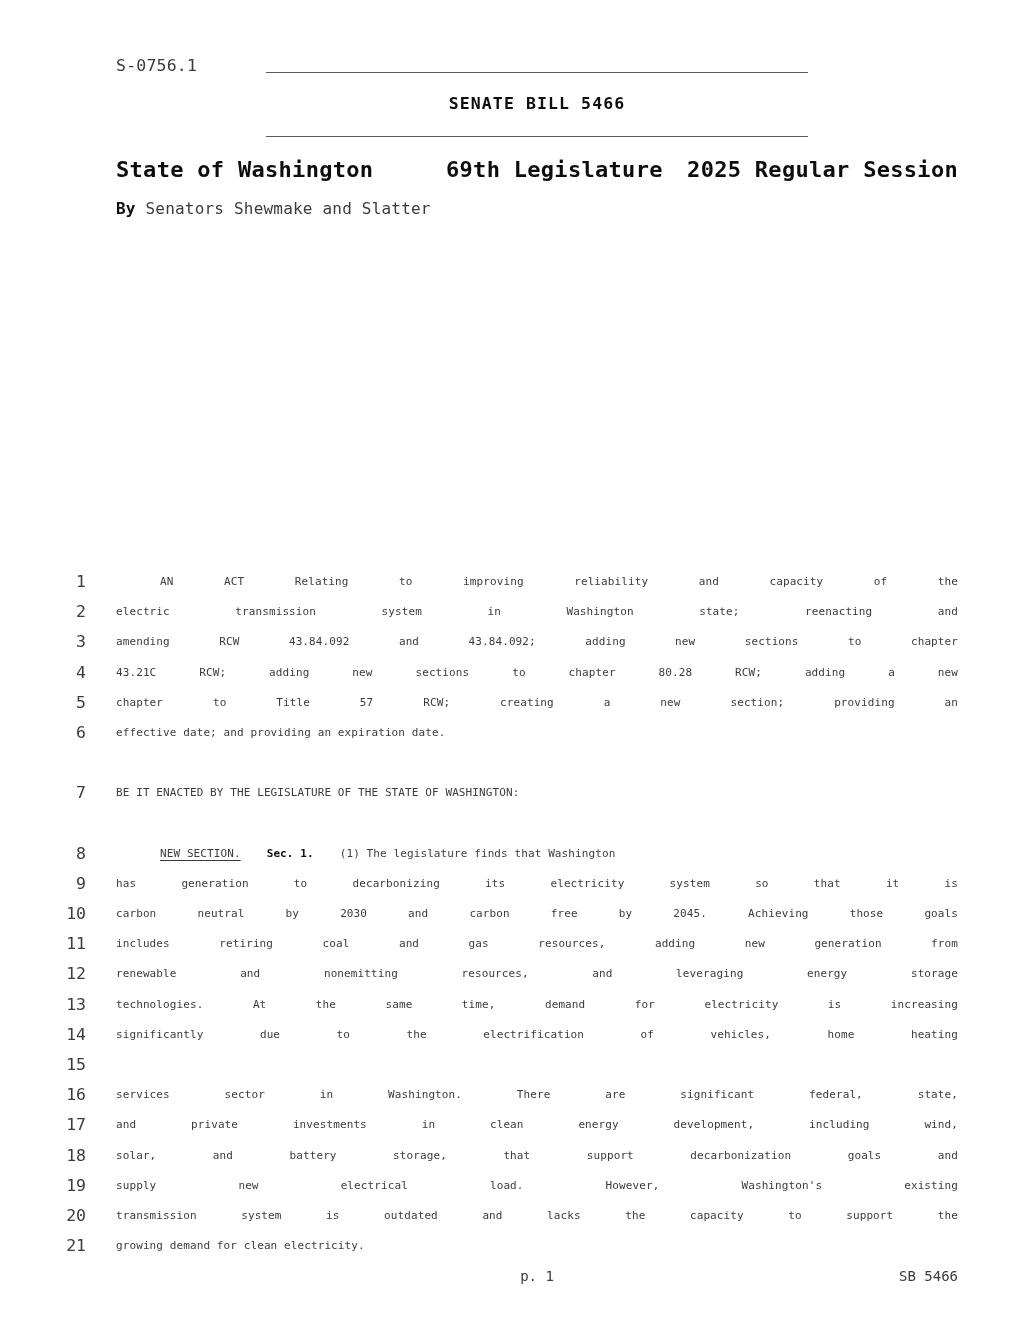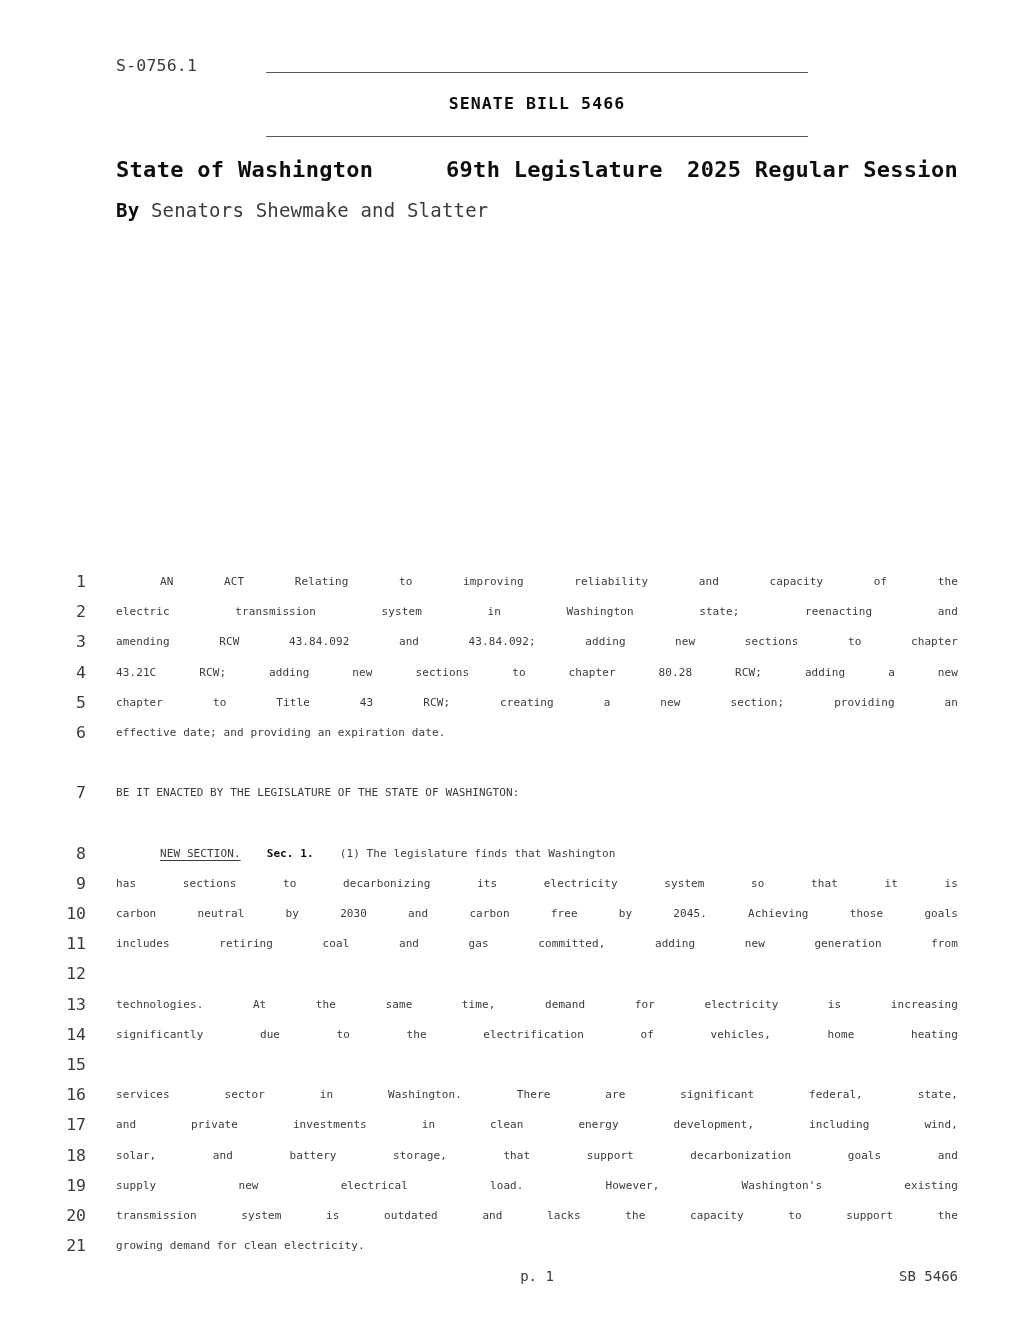--- a/index.html
+++ b/index.html
@@ -77,21 +77,21 @@
     letter-spacing: 0.3px;
   }
   .session-left  { position: absolute; left: 0;   top: 0; white-space: nowrap; }
   .session-mid   { position: absolute; left: 330px; top: 0; white-space: nowrap; }
   .session-right { position: absolute; right: 0;  top: 0; white-space: nowrap; }
 
   .sponsors {
     position: absolute;
     left: 0;
     top: 147px;
-    font-size: 19px;
+    font-size: 16px;
     letter-spacing: 0.2px;
     white-space: nowrap;
   }
   .sponsors b {
     font-weight: bold;
     color: #0d0d0d;
   }
 
   
   .body-lines {
@@ -200,50 +200,51 @@
     <div class="lrow">
       <span class="lnum">3</span>
       <span class="ltext just">amending RCW 43.84.092 and 43.84.092; adding new sections to chapter</span>
     </div>
     <div class="lrow">
       <span class="lnum">4</span>
       <span class="ltext just">43.21C RCW; adding new sections to chapter 80.28 RCW; adding a new</span>
     </div>
     <div class="lrow">
       <span class="lnum">5</span>
-      <span class="ltext just">chapter to Title 43 RCW; creating a new section; providing an</span>
+      <span class="ltext just">chapter to Title 57 RCW; creating a new section; providing an</span>
     </div>
     <div class="lrow">
       <span class="lnum">6</span>
       <span class="ltext">effective date; and providing an expiration date.</span>
     </div>
 
     <div class="lrow gap">
       <span class="lnum">7</span>
       <span class="ltext">BE IT ENACTED BY THE LEGISLATURE OF THE STATE OF WASHINGTON:</span>
     </div>
 
     <div class="lrow gap">
       <span class="lnum">8</span>
       <span class="ltext"><span style="display:inline-block;width:44px;"></span><span class="u">NEW SECTION.</span><span style="display:inline-block;width:26px;"></span><span class="b">Sec. 1.</span><span style="display:inline-block;width:26px;"></span><span>(1) The legislature finds that Washington</span></span>
     </div>
     <div class="lrow">
       <span class="lnum">9</span>
-      <span class="ltext just">has sections to decarbonizing its electricity system so that it is</span>
+      <span class="ltext just">has generation to decarbonizing its electricity system so that it is</span>
     </div>
     <div class="lrow">
       <span class="lnum">10</span>
       <span class="ltext just">carbon neutral by 2030 and carbon free by 2045. Achieving those goals</span>
     </div>
     <div class="lrow">
       <span class="lnum">11</span>
-      <span class="ltext just">includes retiring coal and gas committed, adding new generation from</span>
+      <span class="ltext just">includes retiring coal and gas resources, adding new generation from</span>
     </div>
     <div class="lrow">
       <span class="lnum">12</span>
+      <span class="ltext just">renewable and nonemitting resources, and leveraging energy storage</span>
     </div>
     <div class="lrow">
       <span class="lnum">13</span>
       <span class="ltext just">technologies. At the same time, demand for electricity is increasing</span>
     </div>
     <div class="lrow">
       <span class="lnum">14</span>
       <span class="ltext just">significantly due to the electrification of vehicles, home heating</span>
     </div>
     <div class="lrow">

